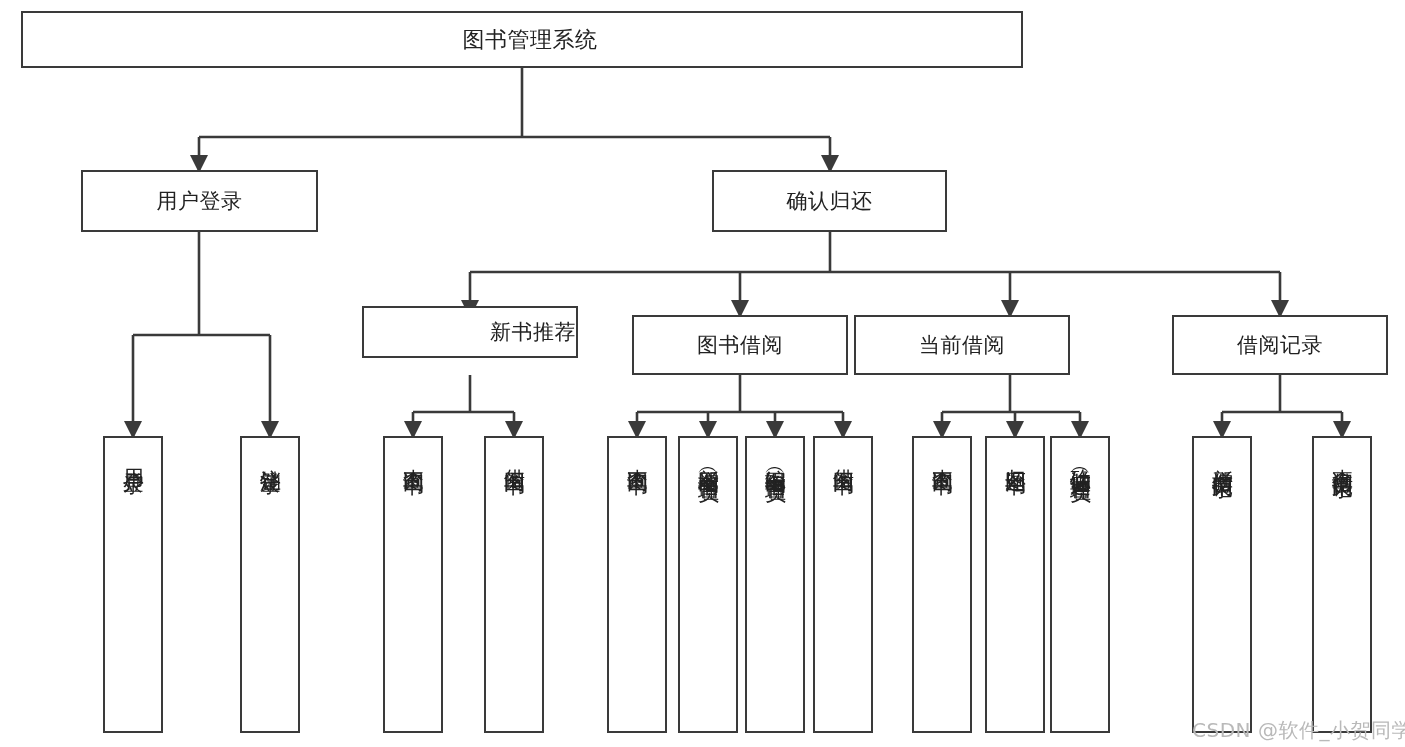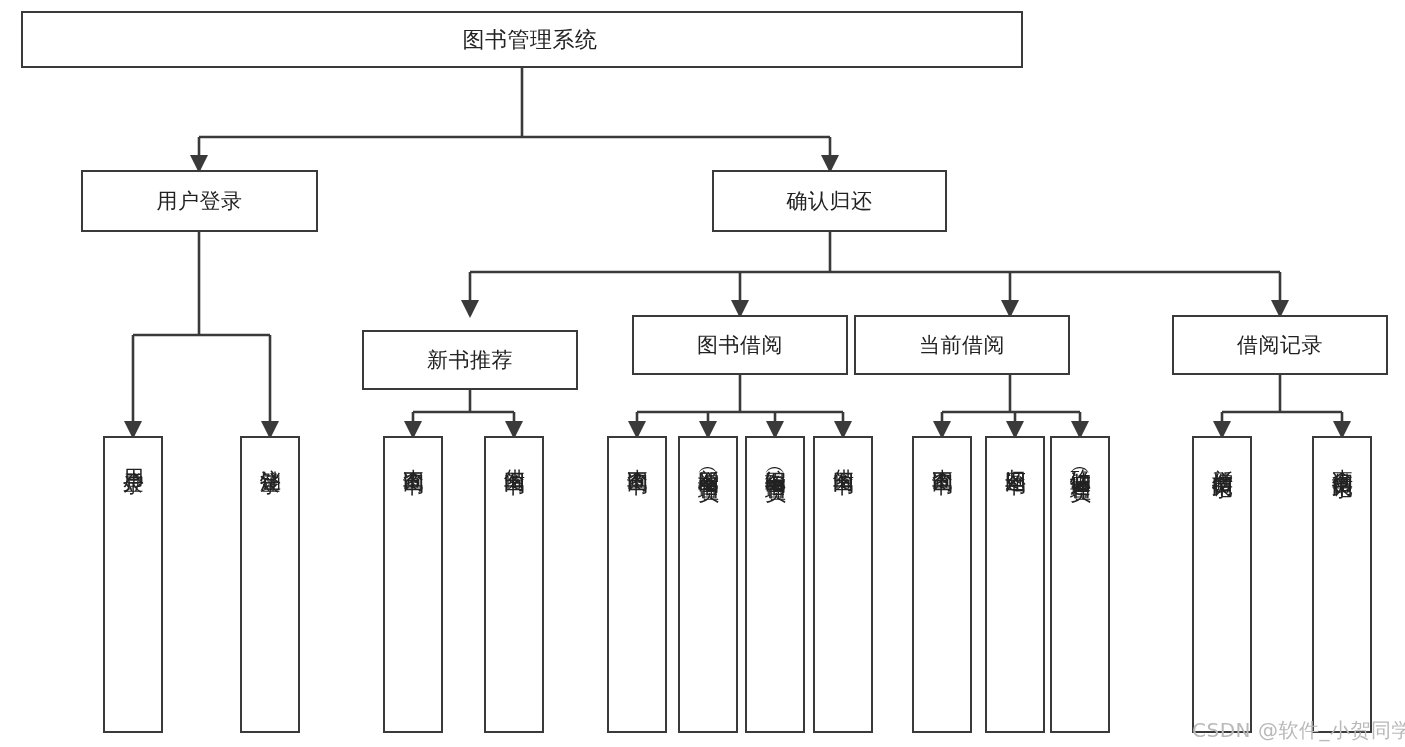--- a/index.html
+++ b/index.html
@@ -126,21 +126,21 @@
     <span class="label">图书管理系统</span>
   </div>
 
   <div class="node h" id="n-l2-0" style="left: 81px; top: 170px; width: 237px; height: 62px;">
     <span class="label">用户登录</span>
   </div>
   <div class="node h" id="n-l2-1" style="left: 712px; top: 170px; width: 235px; height: 62px;">
     <span class="label">确认归还</span>
   </div>
 
-  <div class="node h" id="n-l3-0" style="left: 362px; top: 330px; width: 216px; height: 60px;">
+  <div class="node h" id="n-l3-0" style="left: 362px; top: 306px; width: 216px; height: 52px; justify-content: flex-end;">
     <span class="label">新书推荐</span>
   </div>
   <div class="node h" id="n-l3-1" style="left: 632px; top: 315px; width: 216px; height: 60px;">
     <span class="label">图书借阅</span>
   </div>
   <div class="node h" id="n-l3-2" style="left: 854px; top: 315px; width: 216px; height: 60px;">
     <span class="label">当前借阅</span>
   </div>
   <div class="node h" id="n-l3-3" style="left: 1172px; top: 315px; width: 216px; height: 60px;">
     <span class="label">借阅记录</span>

